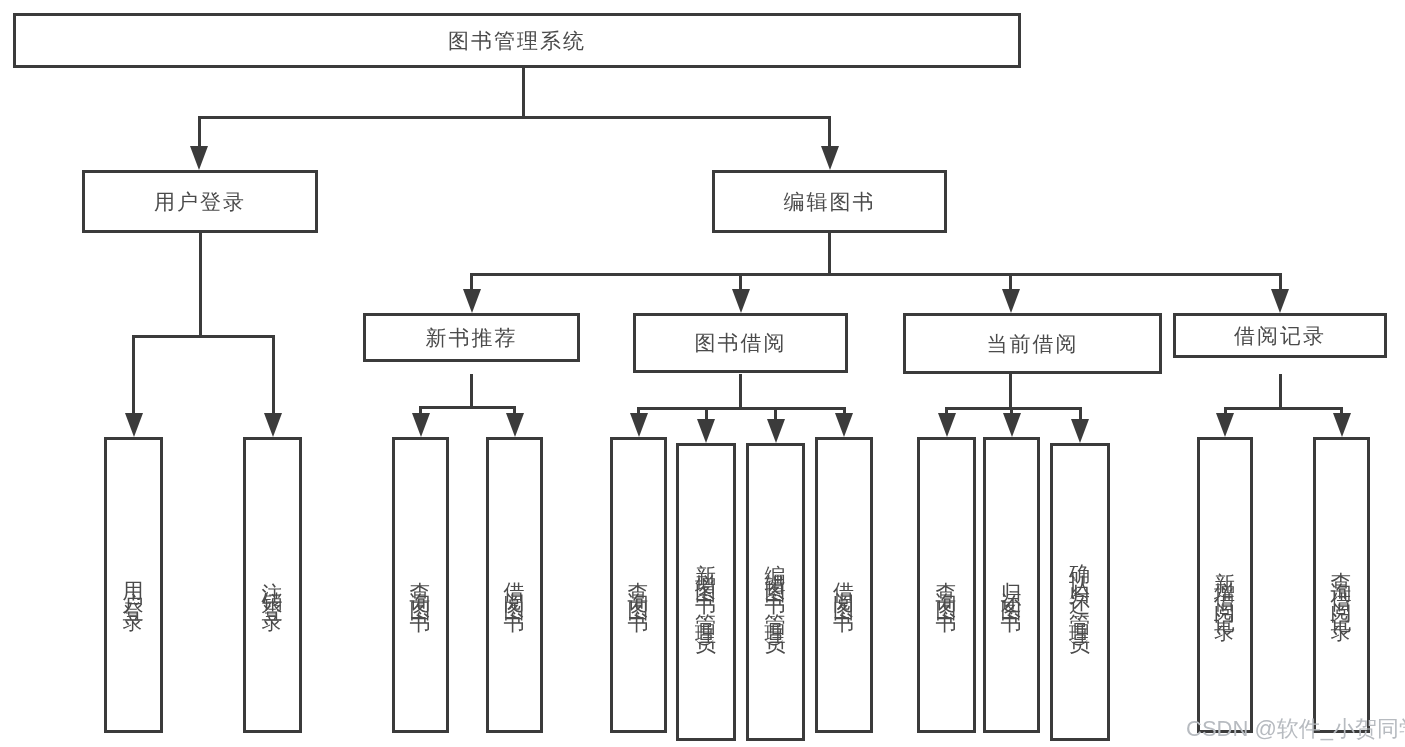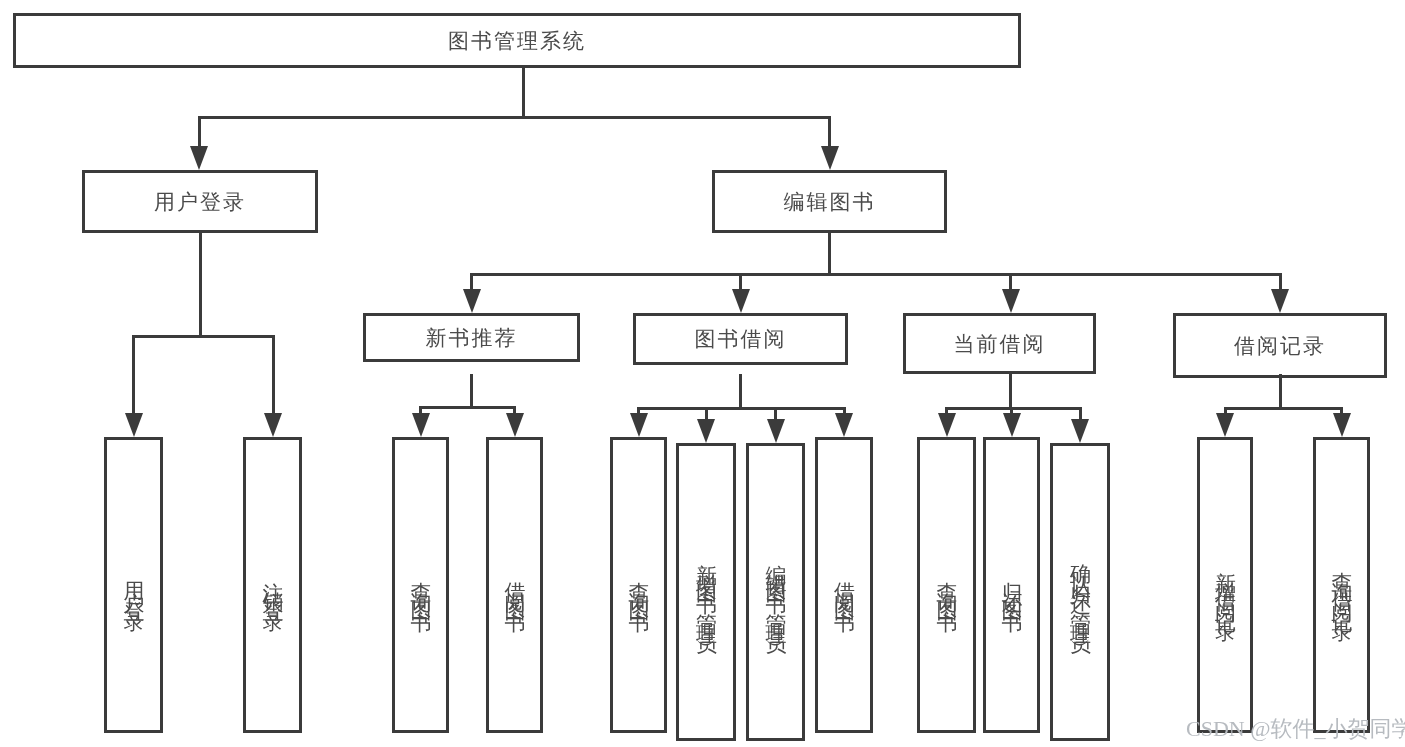--- a/index.html
+++ b/index.html
@@ -7,21 +7,21 @@
     --text:#4b4b4b;
     --watermark:#b7bbc0;
     --bg:#ffffff;
   }
   html,body{margin:0;padding:0;background:var(--bg);}
   .canvas{
     position:relative;
     width:1405px;height:747px;
     background:var(--bg);
     overflow:hidden;
-    font-family:Liberation Serif, serif;
+    font-family:Liberation Sans, sans-serif;
     border-radius:21px;
   }
   .box{
     position:absolute;
     box-sizing:border-box;
     border:3px solid var(--line);
     background:var(--bg);
     display:flex;
     align-items:center;
     justify-content:center;
@@ -94,23 +94,23 @@
     <div class="arrow" style="left:462.5px;top:289px"></div>
     <div class="line" style="left:739px;top:273px;width:3px;height:22px"></div>
     <div class="arrow" style="left:731.5px;top:289px"></div>
     <div class="line" style="left:1009px;top:273px;width:3px;height:22px"></div>
     <div class="arrow" style="left:1001.5px;top:289px"></div>
     <div class="line" style="left:1278.5px;top:273px;width:3px;height:22px"></div>
     <div class="arrow" style="left:1271px;top:289px"></div>
   </div>
 
   <div class="box hbox" style="left:363px;top:313px;width:217px;height:49px">新书推荐</div>
-  <div class="box hbox" style="left:633px;top:313px;width:215px;height:52px">图书借阅</div>
-  <div class="box hbox" style="left:903px;top:313px;width:193px;height:61px">当前借阅</div>
-  <div class="box hbox" style="left:1173px;top:313px;width:214px;height:65px">借阅记录</div>
+  <div class="box hbox" style="left:633px;top:313px;width:215px;height:60px">图书借阅</div>
+  <div class="box hbox" style="left:903px;top:313px;width:259px;height:61px">当前借阅</div>
+  <div class="box hbox" style="left:1173px;top:313px;width:214px;height:45px">借阅记录</div>
 
   <div>
     <div class="line" style="left:470px;top:374px;width:3px;height:32px"></div>
     <div class="line" style="left:419px;top:406px;width:97px;height:3px"></div>
     <div class="line" style="left:419px;top:406px;width:3px;height:12px"></div>
     <div class="arrow" style="left:411.5px;top:413px"></div>
     <div class="line" style="left:513px;top:406px;width:3px;height:12px"></div>
     <div class="arrow" style="left:505.5px;top:413px"></div>
   </div>
 

